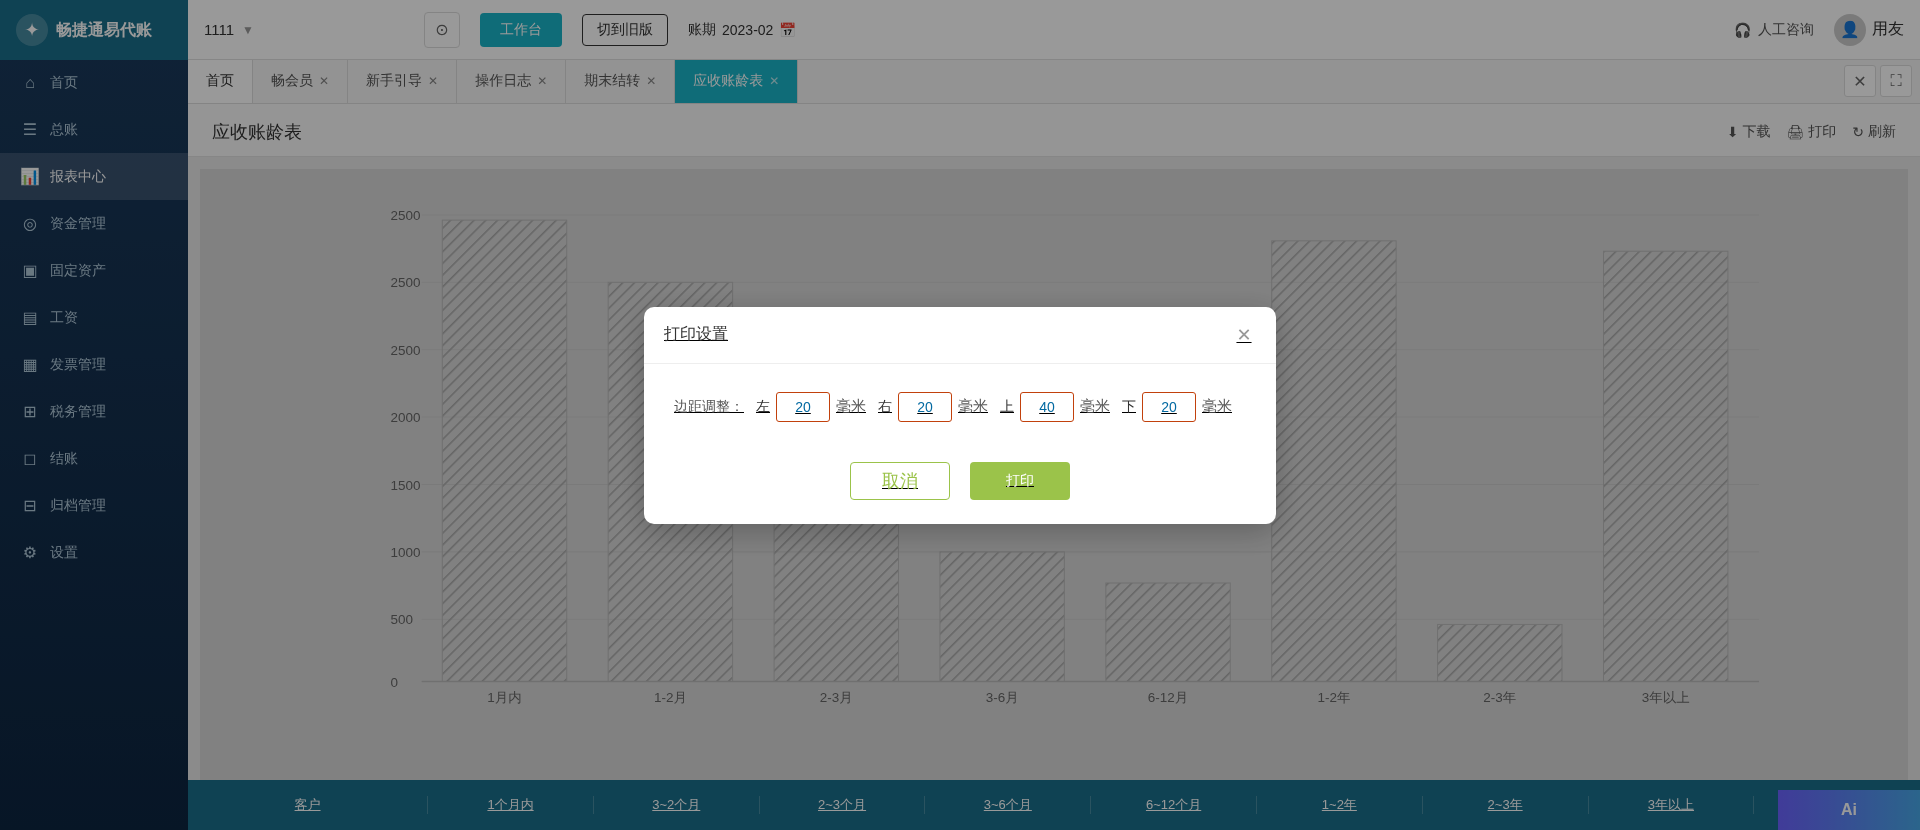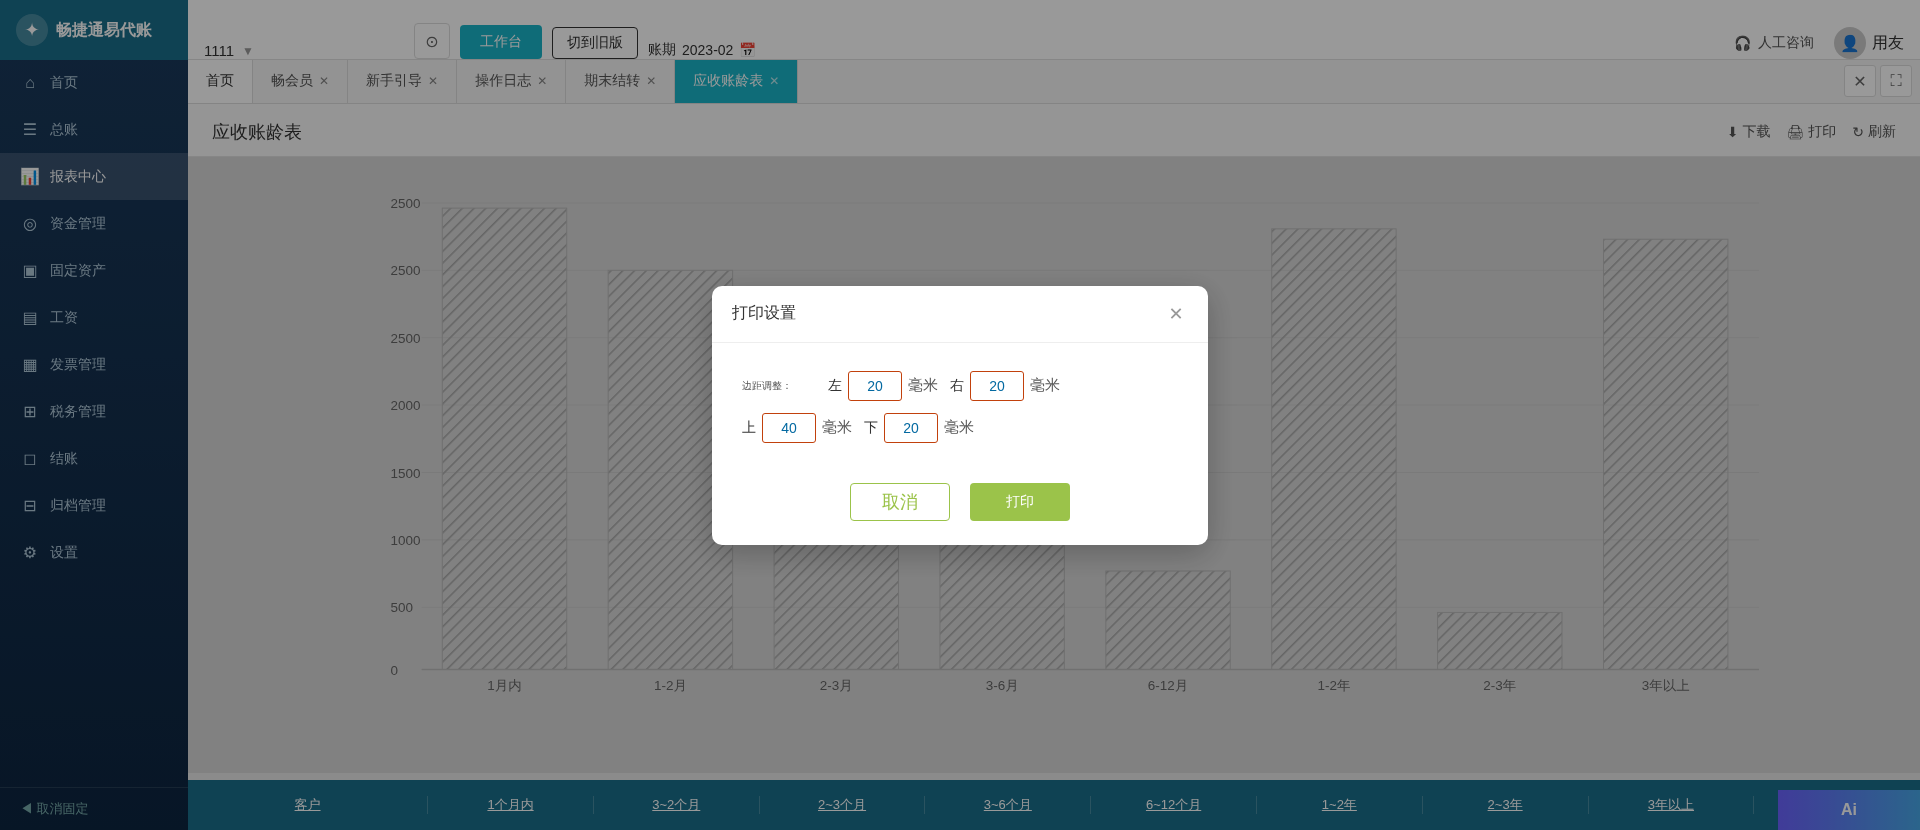--- a/index.html
+++ b/index.html
@@ -72,25 +72,25 @@
       border-top: 1px solid rgba(255,255,255,0.1);
     }
 
     
     .topbar {
       position: fixed;
       left: 188px; top: 0;
       right: 0; height: 60px;
       background: #fff;
       display: flex;
-      align-items: flex-end;
+      align-items: center;
       padding: 0 16px;
       border-bottom: 1px solid #e0e0e0;
       z-index: 99;
-      gap: 10px;
+      gap: 20px;
     }
     .topbar-company {
       display: flex;
       align-items: center;
       gap: 8px;
       min-width: 200px;
     }
     .company-name {
       font-size: 15px;
       color: #333;
@@ -246,21 +246,21 @@
       align-items: center;
       gap: 4px;
       color: #555;
       cursor: pointer;
       font-size: 14px;
     }
 
     
     .chart-area {
       background: #d8d8d8;
-      margin: 0;
+      margin: 12px;
       padding: 20px 30px;
       position: relative;
       height: calc(100% - 60px - 50px);
     }
 
     
     .table-header {
       position: absolute;
       bottom: 0; left: 0; right: 0;
       height: 50px;
@@ -285,23 +285,24 @@
       left: 0; top: 0; right: 0; bottom: 0;
       background: rgba(0,0,0,0.4);
       z-index: 1000;
       display: flex;
       align-items: center;
       justify-content: center;
     }
     .modal {
       background: #fff;
       border-radius: 10px;
-      width: 496px;
+      width: 632px;
       box-shadow: 0 8px 32px rgba(0,0,0,0.25);
       overflow: hidden;
+      text-decoration: underline;
     }
     .modal-header {
       padding: 16px 20px;
       display: flex;
       align-items: center;
       justify-content: space-between;
       border-bottom: 1px solid #eee;
     }
     .modal-title {
       font-size: 16px;
@@ -318,23 +319,23 @@
     .modal-body {
       padding: 28px 30px 24px;
     }
     .margin-row {
       display: flex;
       align-items: center;
       gap: 12px;
       flex-wrap: wrap;
     }
     .margin-label {
-      font-size: 10px;
+      font-size: 14px;
       color: #555;
-      margin-right: 24px;
+      margin-right: 0;
     }
     .margin-group {
       display: flex;
       align-items: center;
       gap: 6px;
     }
     .margin-direction {
       font-size: 14px;
       color: #333;
     }
@@ -445,23 +446,20 @@
       <span>结账</span>
     </div>
     <div class="sidebar-item">
       <span class="icon">⊟</span>
       <span>归档管理</span>
     </div>
     <div class="sidebar-item">
       <span class="icon">⚙</span>
       <span>设置</span>
     </div>
-  </div>
-  <div class="sidebar-bottom">
-    <span>◀ 取消固定</span>
   </div>
 </div>
 
 <div class="topbar">
   <div class="topbar-company">
     <span class="company-name">1111</span>
     <span class="dropdown-icon">▼</span>
   </div>
   <div class="topbar-icon-btn">
     <span>⊙</span>

